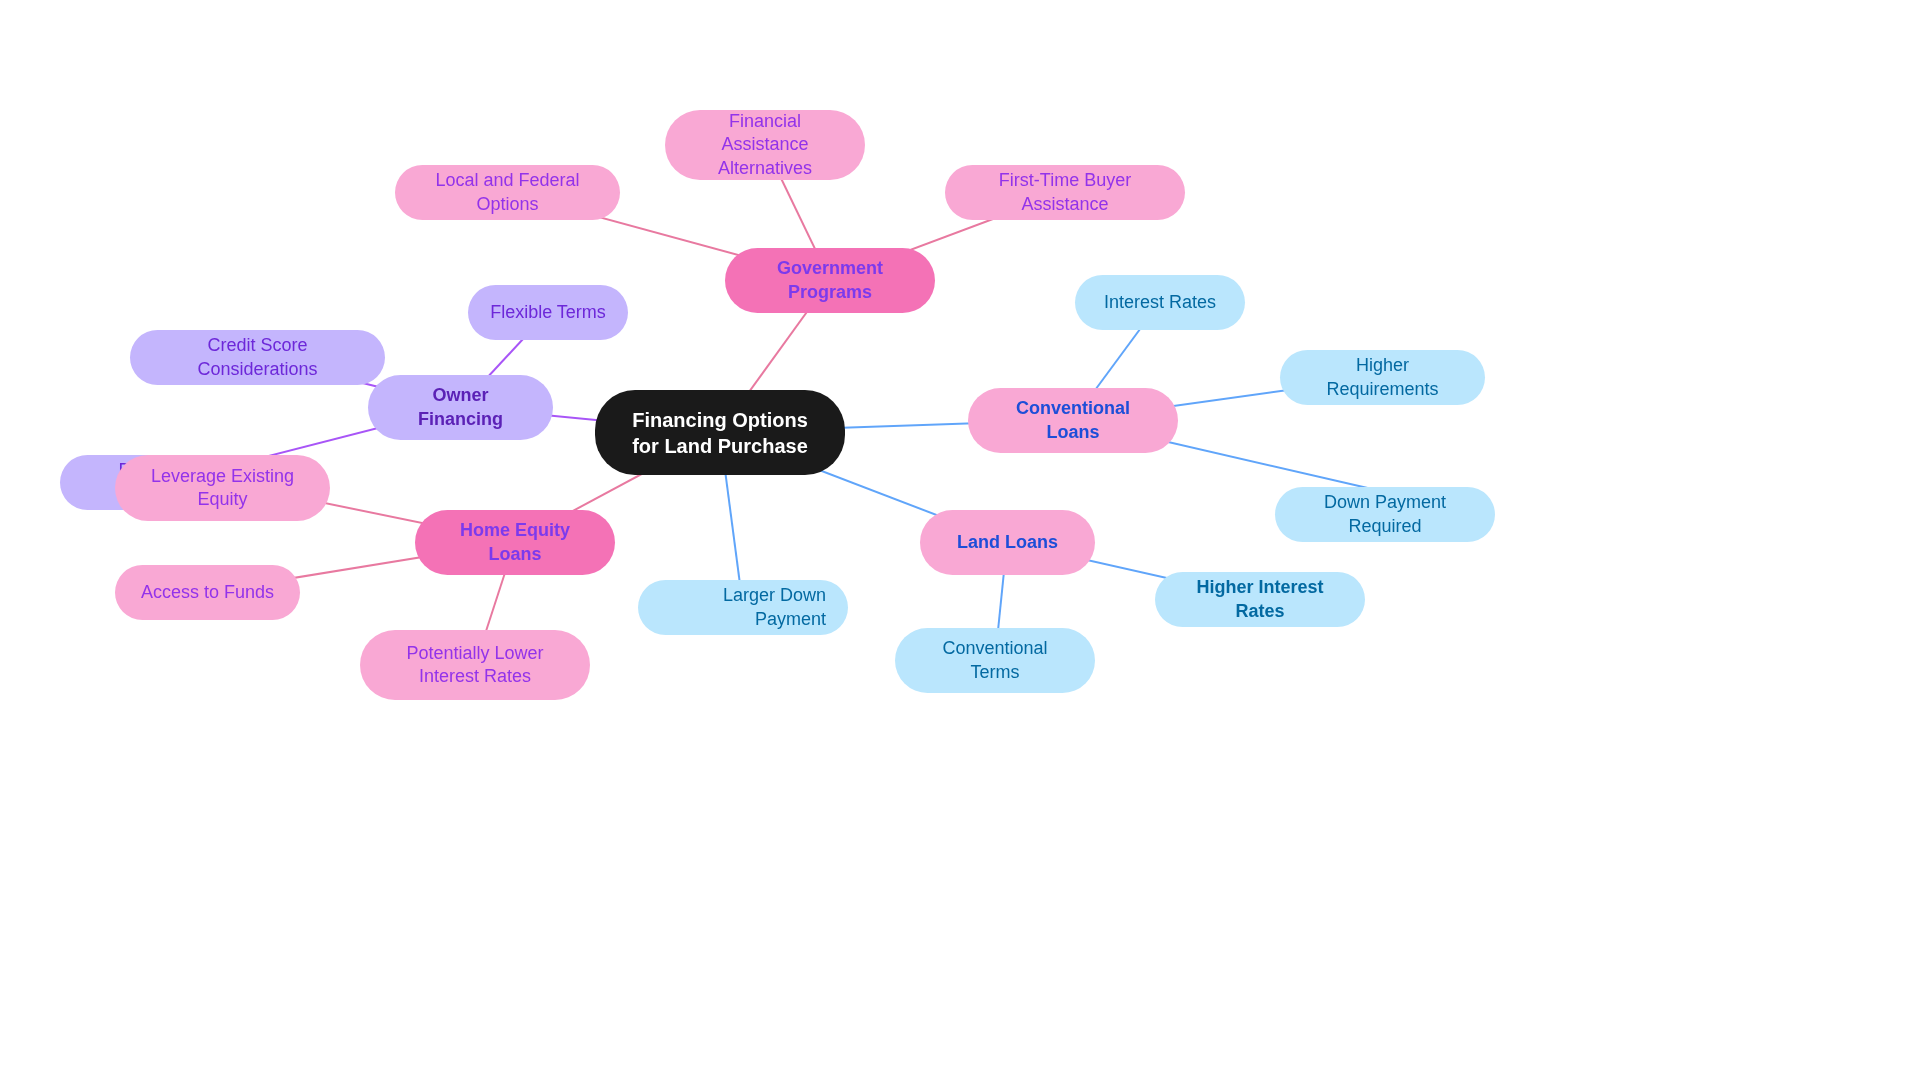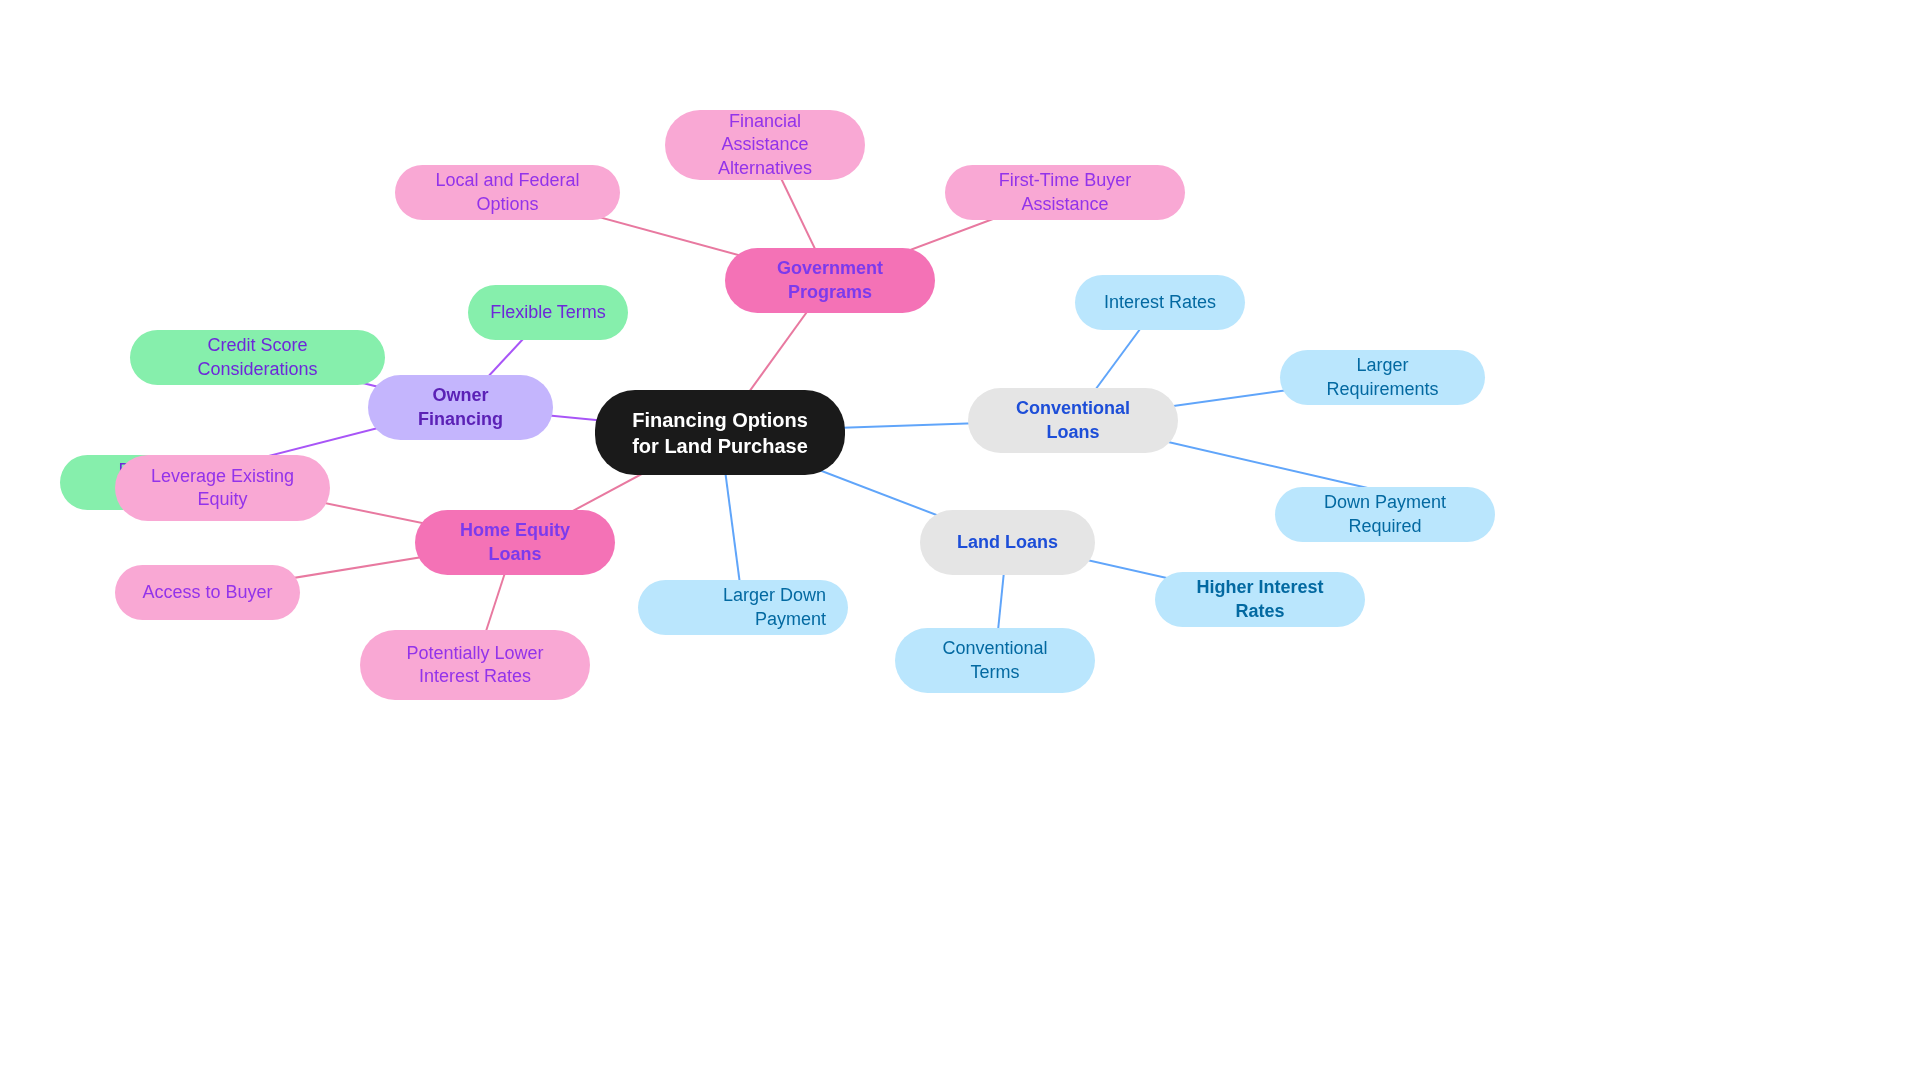--- a/index.html
+++ b/index.html
@@ -43,29 +43,29 @@
       background: #f9a8d4;
       color: #9333ea;
       border: none;
     }
     .node-pink-large {
       background: #f472b6;
       color: #7c3aed;
       font-weight: 600;
     }
     .node-lavender {
-      background: #86efac;
+      background: #c4b5fd;
       color: #6d28d9;
     }
     .node-blue {
       background: #bae6fd;
       color: #0369a1;
     }
     .node-blue-mid {
-      background: #e5e5e5;
+      background: #f9a8d4;
       color: #1d4ed8;
       font-weight: 600;
     }
   </style>
 </head>
 <body>
 
 <svg class="connections" id="svg-layer">
     <line x1="720" y1="432" x2="830" y2="280" stroke="#e879a0" stroke-width="2"></line>
     <line x1="830" y1="280" x2="765" y2="145" stroke="#e879a0" stroke-width="2"></line>
@@ -106,30 +106,30 @@
 <div class="node node-lavender" style="left: 468px; top: 285px; width: 160px; height: 55px;">Flexible Terms</div>
 
 <div class="node node-lavender" style="left: 60px; top: 455px; width: 215px; height: 55px;">Direct Seller Financing</div>
 
 <div class="node node-lavender" style="left: 130px; top: 330px; width: 255px; height: 55px;">Credit Score Considerations</div>
 
 <div class="node node-pink-large" style="left: 415px; top: 510px; width: 200px; height: 65px;">Home Equity Loans</div>
 
 <div class="node node-pink" style="left: 115px; top: 455px; width: 215px; height: 66px;">Leverage Existing Equity</div>
 
-<div class="node node-pink" style="left: 115px; top: 565px; width: 185px; height: 55px;">Access to Buyer</div>
+<div class="node node-pink" style="left: 115px; top: 565px; width: 185px; height: 55px;">Access to Funds</div>
 
 <div class="node node-pink" style="left: 360px; top: 630px; width: 230px; height: 70px;">Potentially Lower Interest
 Rates</div>
 
 <div class="node node-blue-mid" style="left: 968px; top: 388px; width: 210px; height: 65px;">Conventional Loans</div>
 
 <div class="node node-blue" style="left: 1075px; top: 275px; width: 170px; height: 55px;">Interest Rates</div>
 
-<div class="node node-blue" style="left: 1280px; top: 350px; width: 205px; height: 55px;">Larger Requirements</div>
+<div class="node node-blue" style="left: 1280px; top: 350px; width: 205px; height: 55px;">Higher Requirements</div>
 
 <div class="node node-blue" style="left: 1275px; top: 465px; width: 220px; height: 55px; margin-top: 22px;">Down Payment Required</div>
 
 <div class="node node-blue-mid" style="left: 920px; top: 510px; width: 175px; height: 65px;">Land Loans</div>
 
 <div class="node node-blue" style="left: 1155px; top: 572px; width: 210px; height: 55px; font-weight: bold;">Higher Interest Rates</div>
 
 <div class="node node-blue" style="left: 895px; top: 628px; width: 200px; height: 65px;">Conventional Terms</div>
 
 <div class="node node-blue" style="left: 638px; top: 580px; width: 210px; height: 55px; text-align: right;">Larger Down Payment</div>

